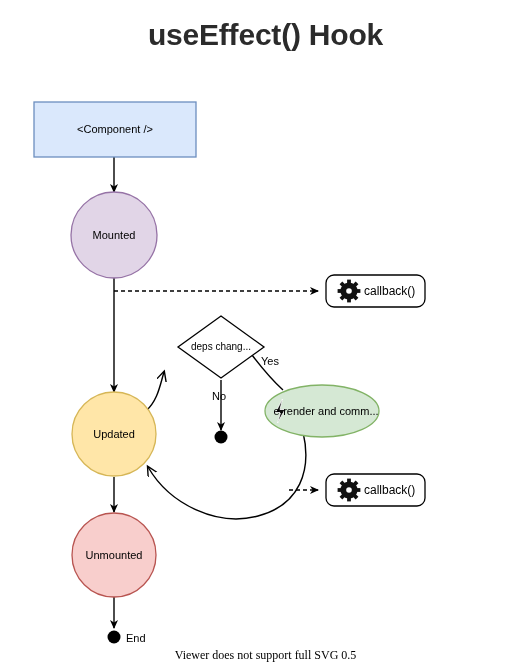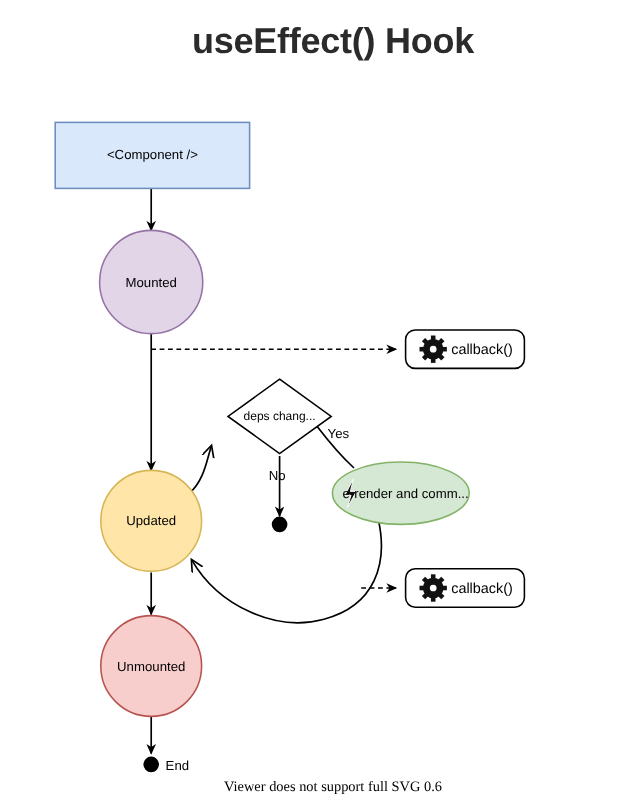--- a/index.html
+++ b/index.html
@@ -9,21 +9,21 @@
   }
   body {
     width: 531px;
     height: 666px;
     overflow: hidden;
     font-family: "Liberation Sans", sans-serif;
     position: relative;
   }
   #diagram-root {
     position: absolute;
-    left: 12px;
+    left: 0;
     top: 0;
     width: 476px;
     height: 666px;
   }
   .page-title {
     position: absolute;
     left: 0;
     top: 18px;
     width: 531px;
     text-align: center;
@@ -229,15 +229,15 @@
       <text class="node-label" x="114" y="556">Unmounted</text>
     </g>
 
     <g>
       <circle cx="114" cy="637" r="6.5" fill="#000000"></circle>
       <text class="end-label" x="126" y="639">End</text>
     </g>
 
   </svg>
 
-  <div class="footer-note">Viewer does not support full SVG 0.6</div>
+  <div class="footer-note">Viewer does not support full SVG 0.5</div>
 
 </div>
 
 </body></html>

